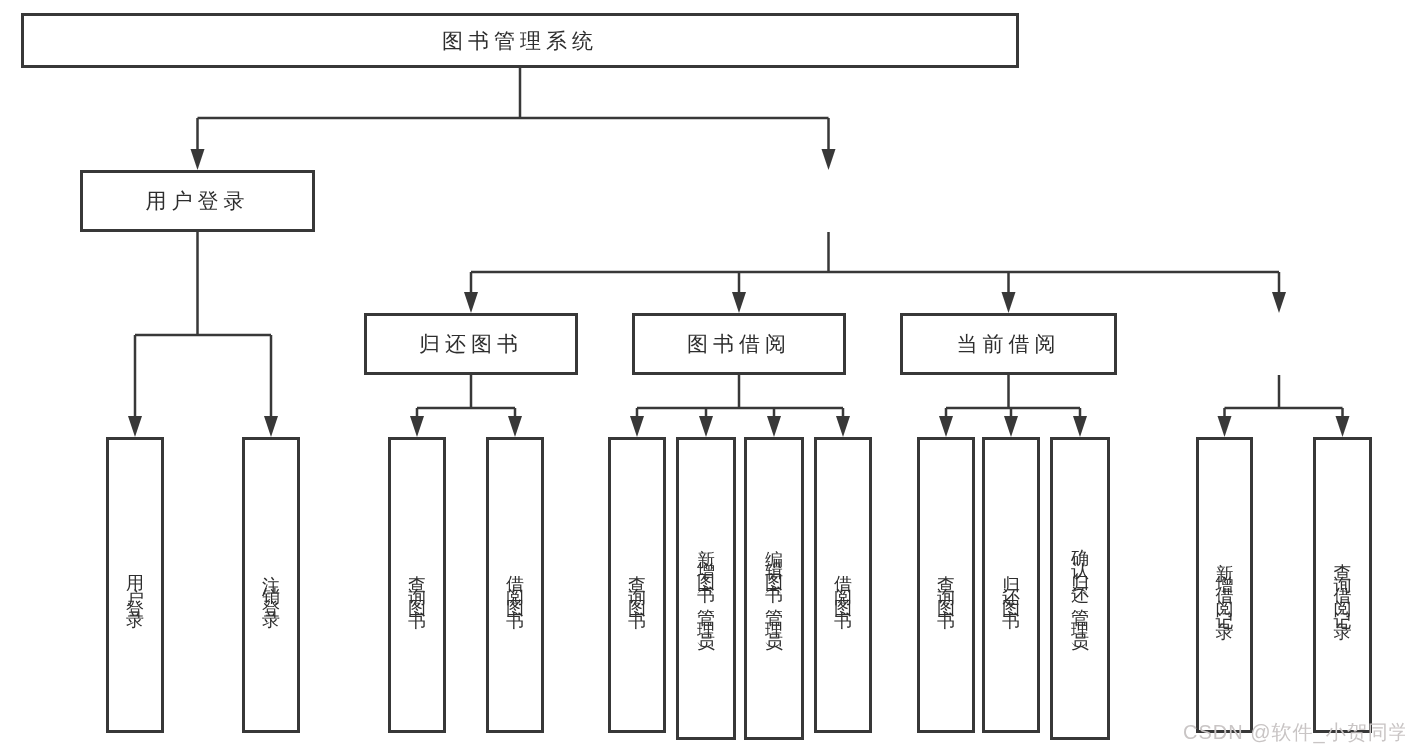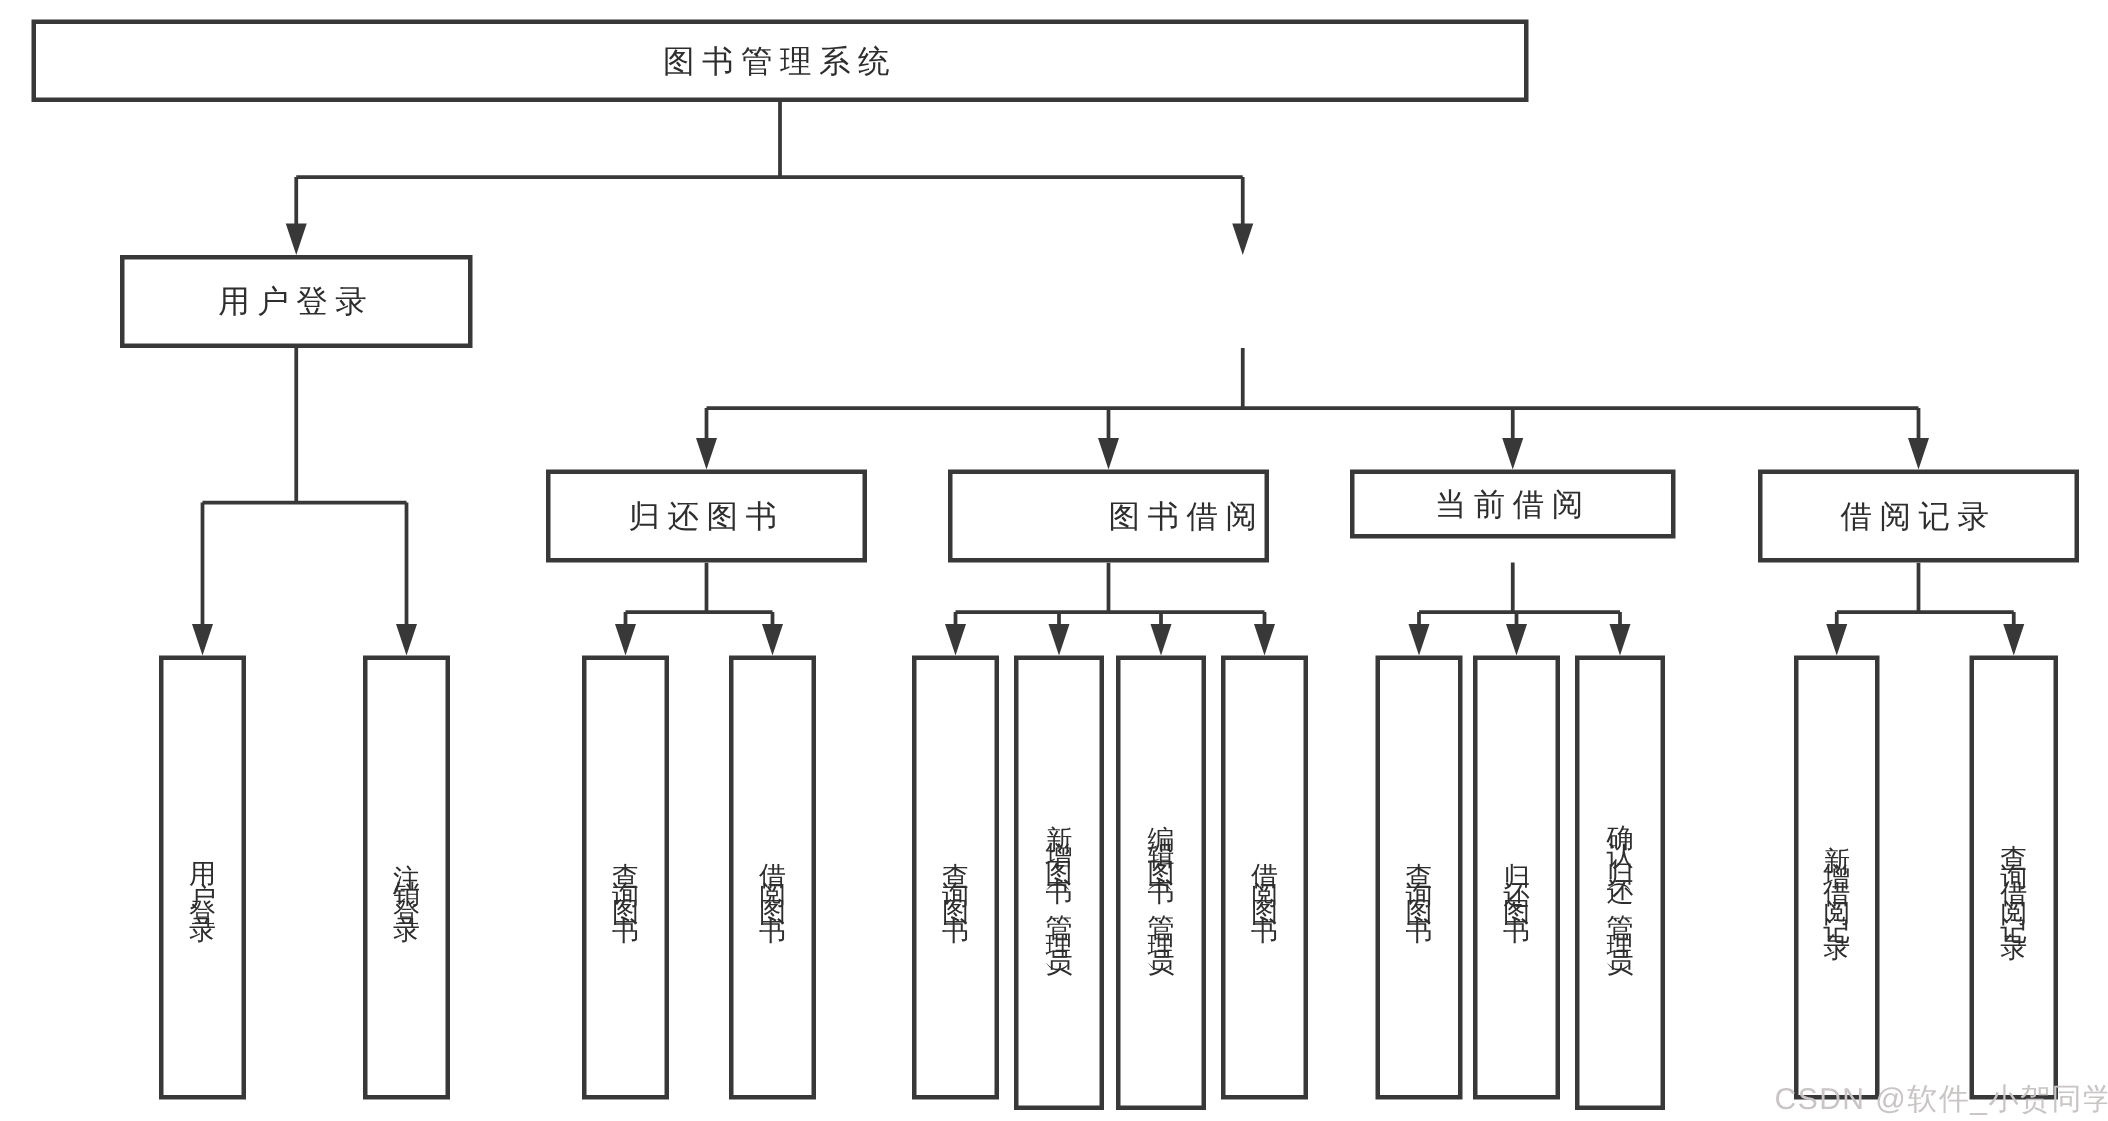--- a/index.html
+++ b/index.html
@@ -79,28 +79,25 @@
     <span class="label">图书管理系统</span>
   </div>
 
   <div class="box h" style="left:80px;top:170px;width:235px;height:62px;">
     <span class="label">用户登录</span>
   </div>
 
   <div class="box h" style="left:364px;top:313px;width:214px;height:62px;">
     <span class="label">归还图书</span>
   </div>
-  <div class="box h" style="left:632px;top:313px;width:214px;height:62px;justify-content:flex-end;">
+  <div class="box h" style="left:632px;top:313px;width:214px;height:62px;">
     <span class="label">图书借阅</span>
   </div>
-  <div class="box h" style="left:900px;top:313px;width:217px;height:46px;">
+  <div class="box h" style="left:900px;top:313px;width:217px;height:62px;">
     <span class="label">当前借阅</span>
-  </div>
-  <div class="box h" style="left:1172px;top:313px;width:214px;height:62px;">
-    <span class="label">借阅记录</span>
   </div>
 
   <div class="box v" style="left:106px;top:437px;width:58px;height:296px;">
     <span class="label">用户登录</span>
   </div>
   <div class="box v" style="left:242px;top:437px;width:58px;height:296px;">
     <span class="label">注销登录</span>
   </div>
 
   <div class="box v" style="left:388px;top:437px;width:58px;height:296px;">

